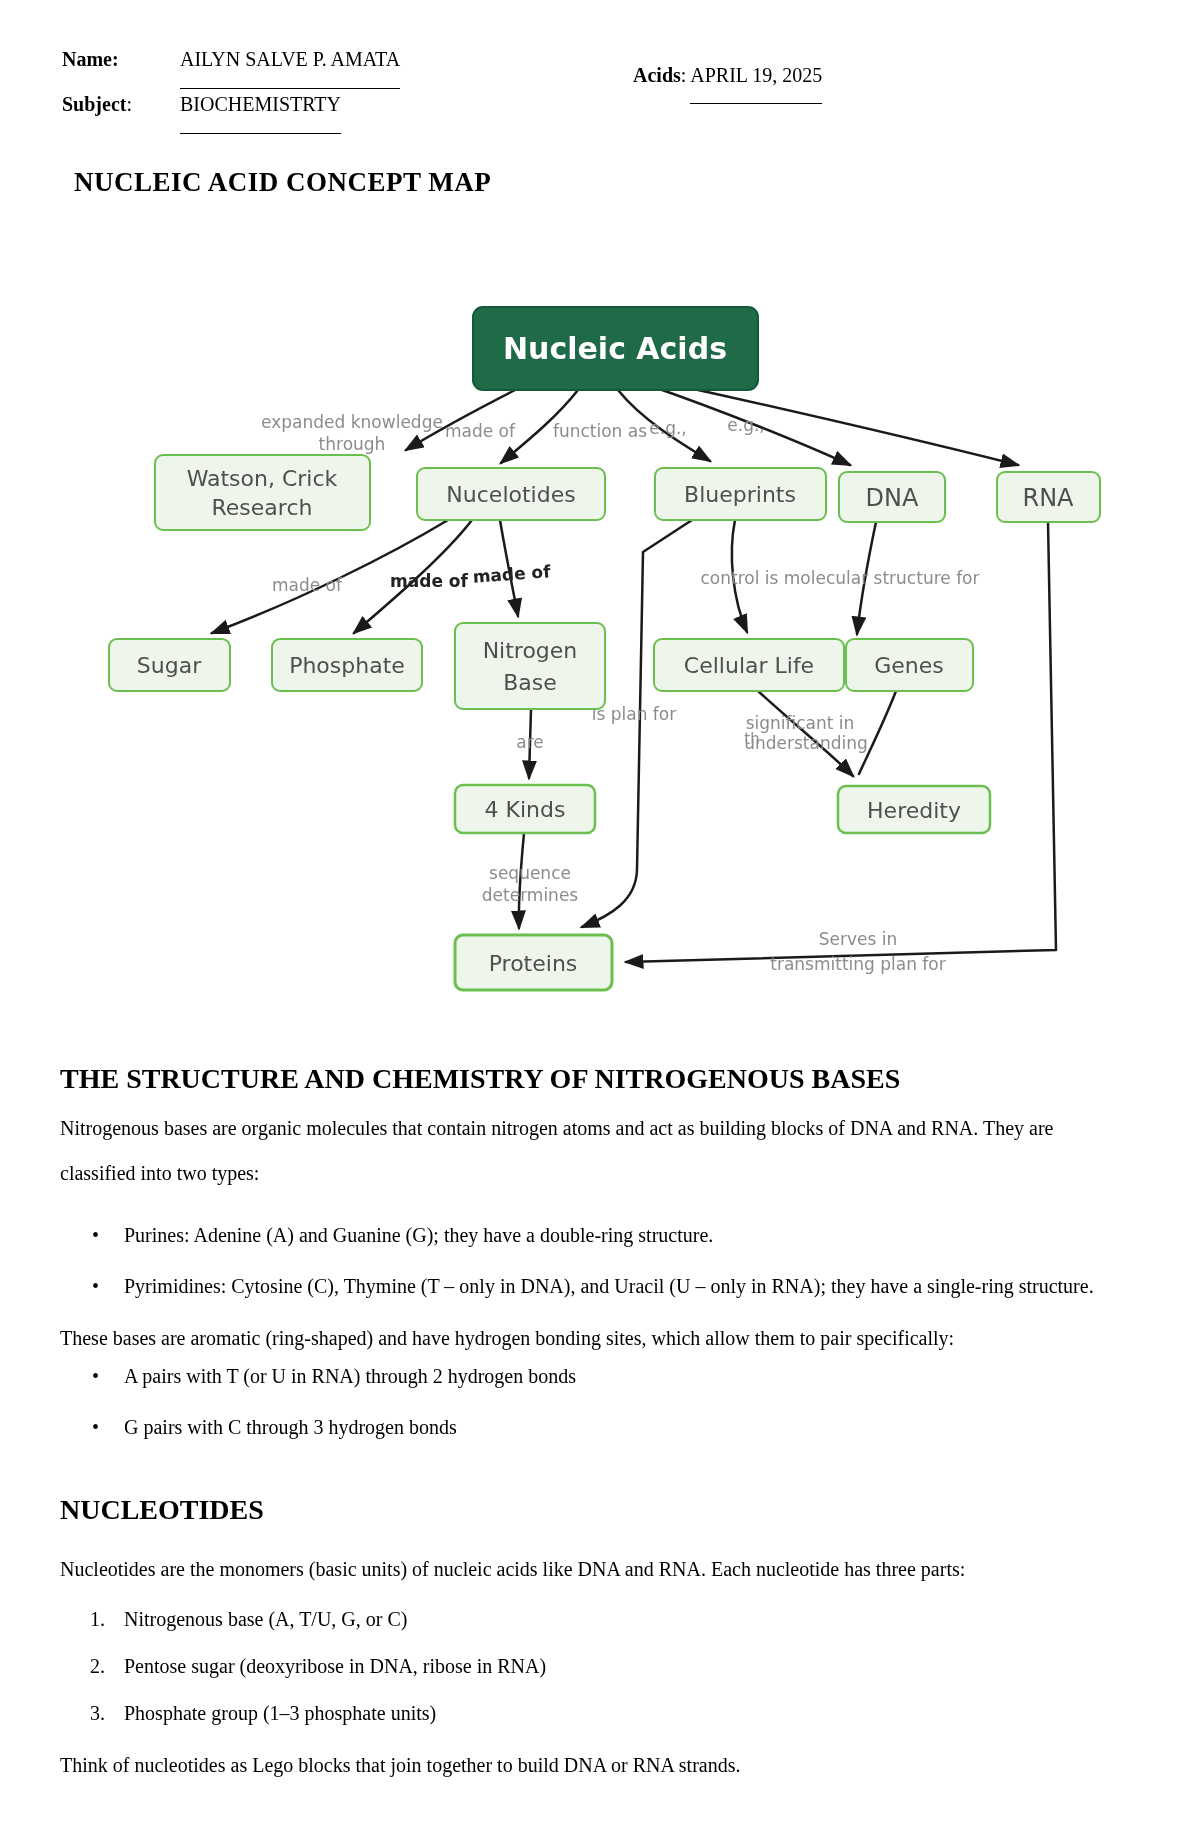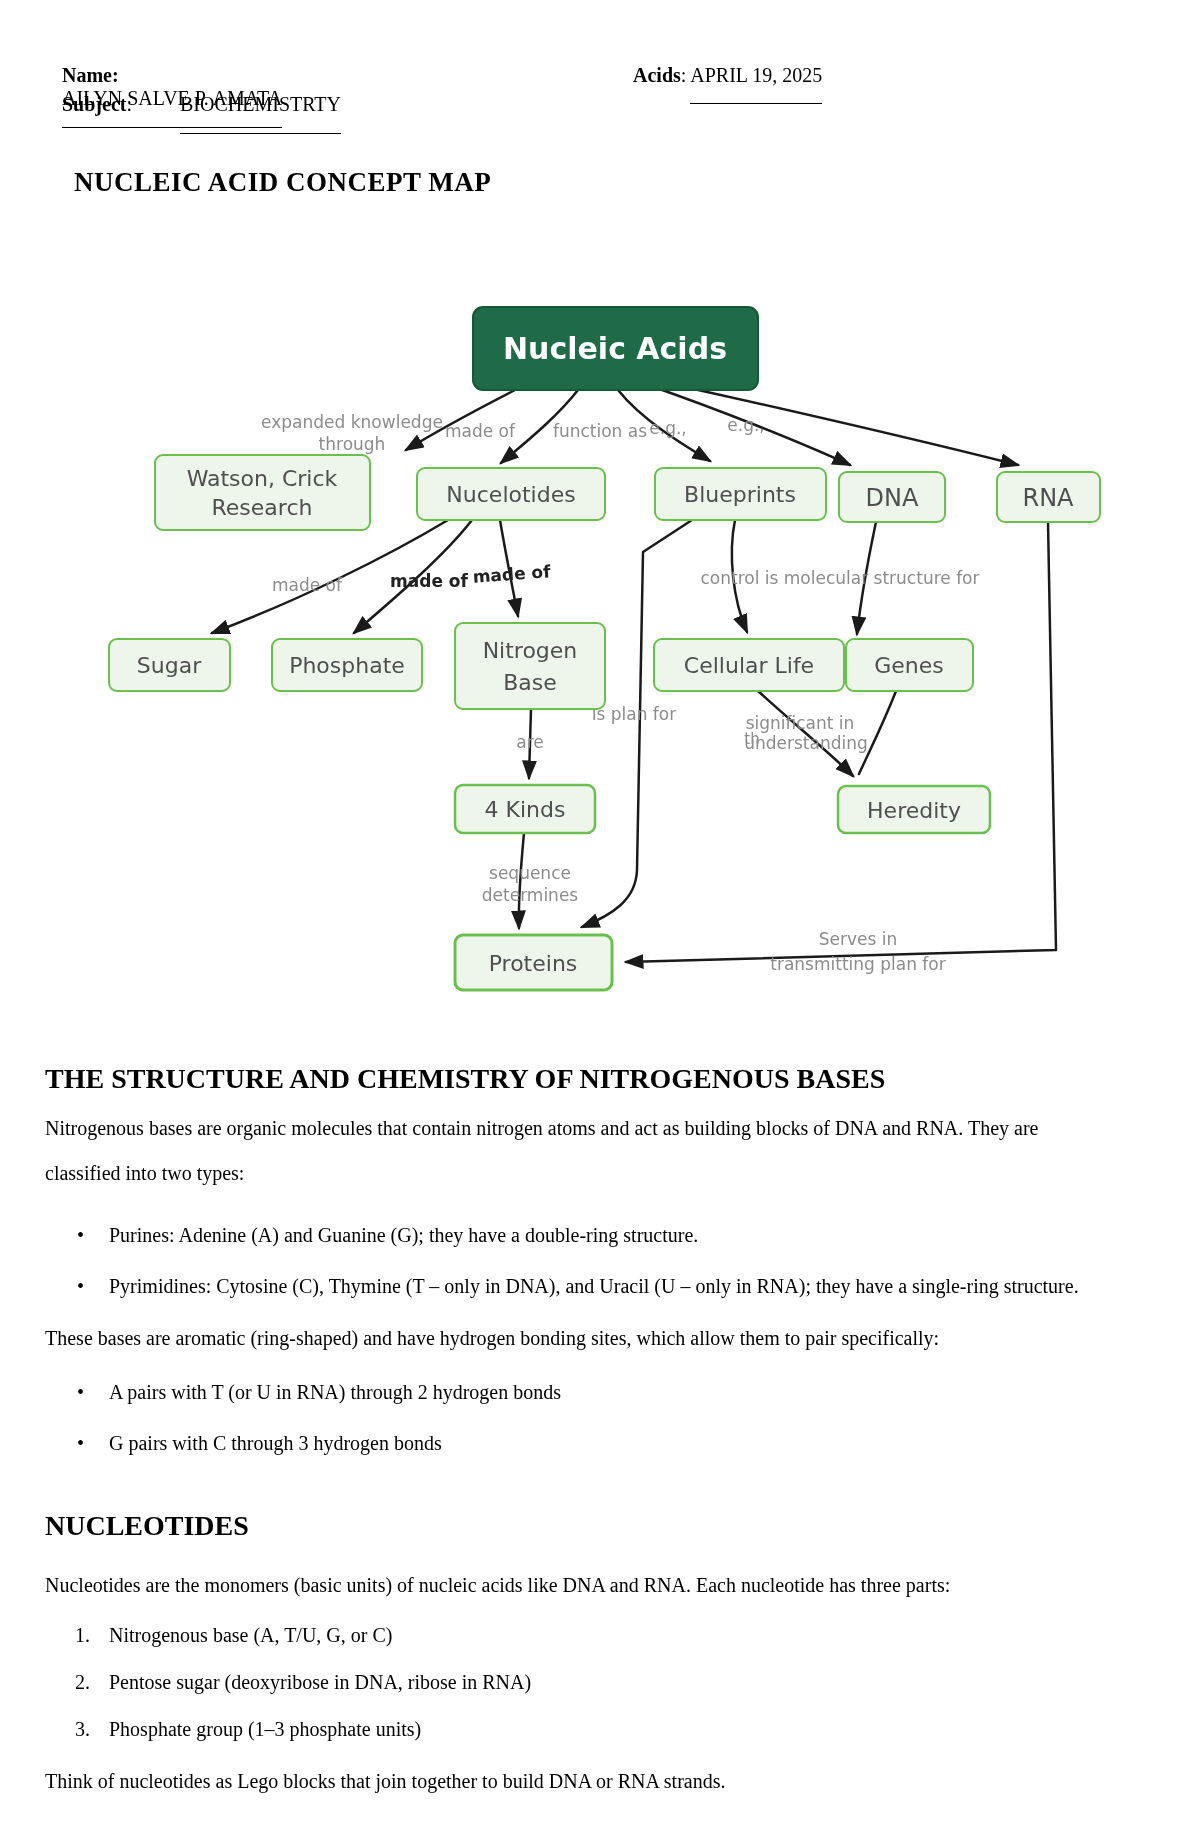--- a/index.html
+++ b/index.html
@@ -3,21 +3,21 @@
 <meta charset="utf-8">
 <style>
   html,body{margin:0;padding:0;background:#e8e8e8;}
   .page{
     position:relative;width:1200px;height:1835px;margin:0 auto;
     background:#fff;overflow:hidden;
     font-family:"Liberation Serif",serif;color:#000;
   }
   
   .hdr-row{position:absolute;left:62px;font-size:20px;display:flex;}
-  .row-name{top:64px;flex-direction:column;}
+  .row-name{top:48px;}
   .row-subject{top:93px;}
   .hdr-label{font-weight:bold;width:118px;display:inline-block;}
   .hdr-colon{font-weight:normal;}
   .underlined{border-bottom:1.6px solid #000;padding-bottom:17px;}
   .hdr-date{position:absolute;left:633px;top:64px;font-size:20px;}
   .hdr-date .b{font-weight:bold;}
   .doc-title{position:absolute;left:62px;top:155px;margin:12px;
     font-size:27px;font-weight:bold;letter-spacing:.5px;}
   
   .map{position:absolute;left:0;top:250px;}
@@ -28,25 +28,25 @@
   text{text-anchor:middle;}
   .rootlabel{font-family:"DejaVu Sans",sans-serif;font-weight:bold;font-size:30px;fill:var(--root_text);}
   .nodelabel{font-family:"DejaVu Sans",sans-serif;font-size:22px;fill:var(--node_text);}
   .nodelabel.big{font-size:24px;}
   .elabel{font-family:"DejaVu Sans",sans-serif;font-size:17px;fill:var(--label_gray);}
   .elabel.bold{font-weight:bold;fill:#222;}
   .elabel.small{font-size:15px;}
   path.edge,line.edge{fill:none;stroke:var(--arrow);stroke-width:2.5;stroke-linecap:round;stroke-linejoin:round;}
   .arrowhead{fill:var(--arrow);}
   
-  .content{position:absolute;left:45px;top:1062px;width:1045px;}
+  .content{position:absolute;left:60px;top:1062px;width:1045px;}
   .content h2{margin:0 0 10px;font-size:28px;line-height:34px;font-weight:bold;}
   .content h2.h2b{margin-top:50px;margin-bottom:20px;}
   .content p{margin:0 0 24px;font-size:20px;line-height:45px;}
-  .content p.tight{margin-bottom:16px;}
+  .content p.tight{margin-bottom:0;}
   .content p.mid{margin-bottom:12px;}
   .bullet{display:flex;font-size:20px;line-height:31px;margin:0 0 20px;}
   .bullet .marker{width:32px;padding-left:32px;flex:none;}
   .bullet.last1{margin-bottom:14px;}
   .num-item{display:flex;font-size:20px;line-height:31px;margin:0 0 16px;}
   .num-item .marker{width:34px;padding-left:30px;flex:none;}
   .num-item.last{margin-bottom:14px;}
 </style>
 </head>
 <body>

